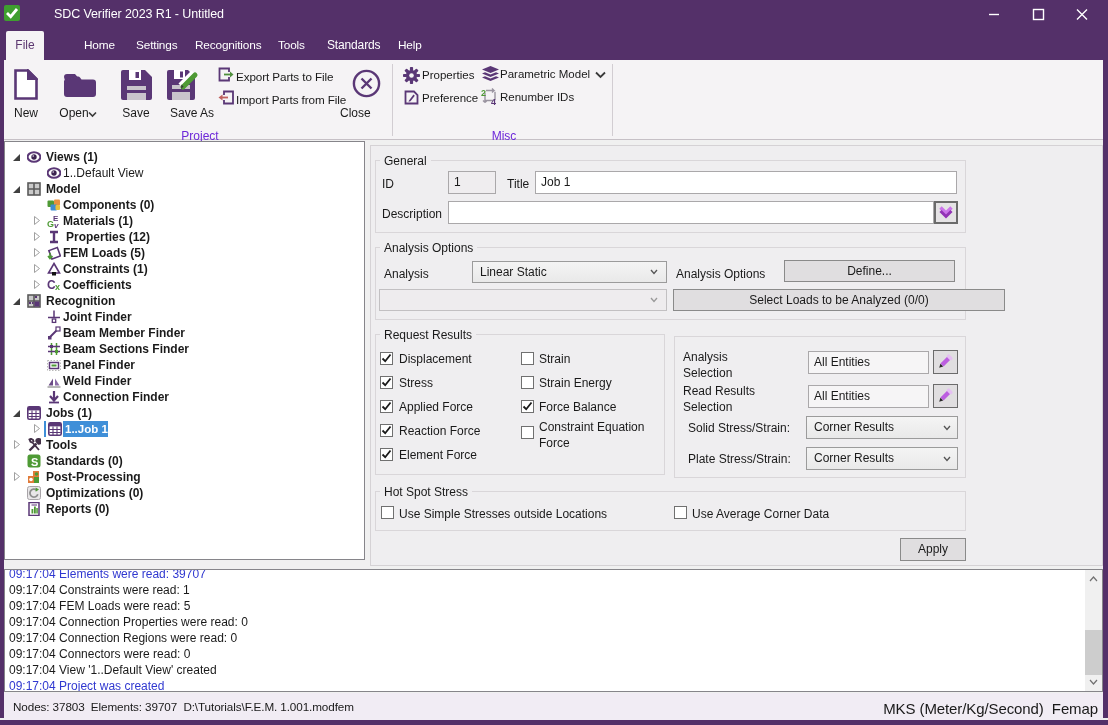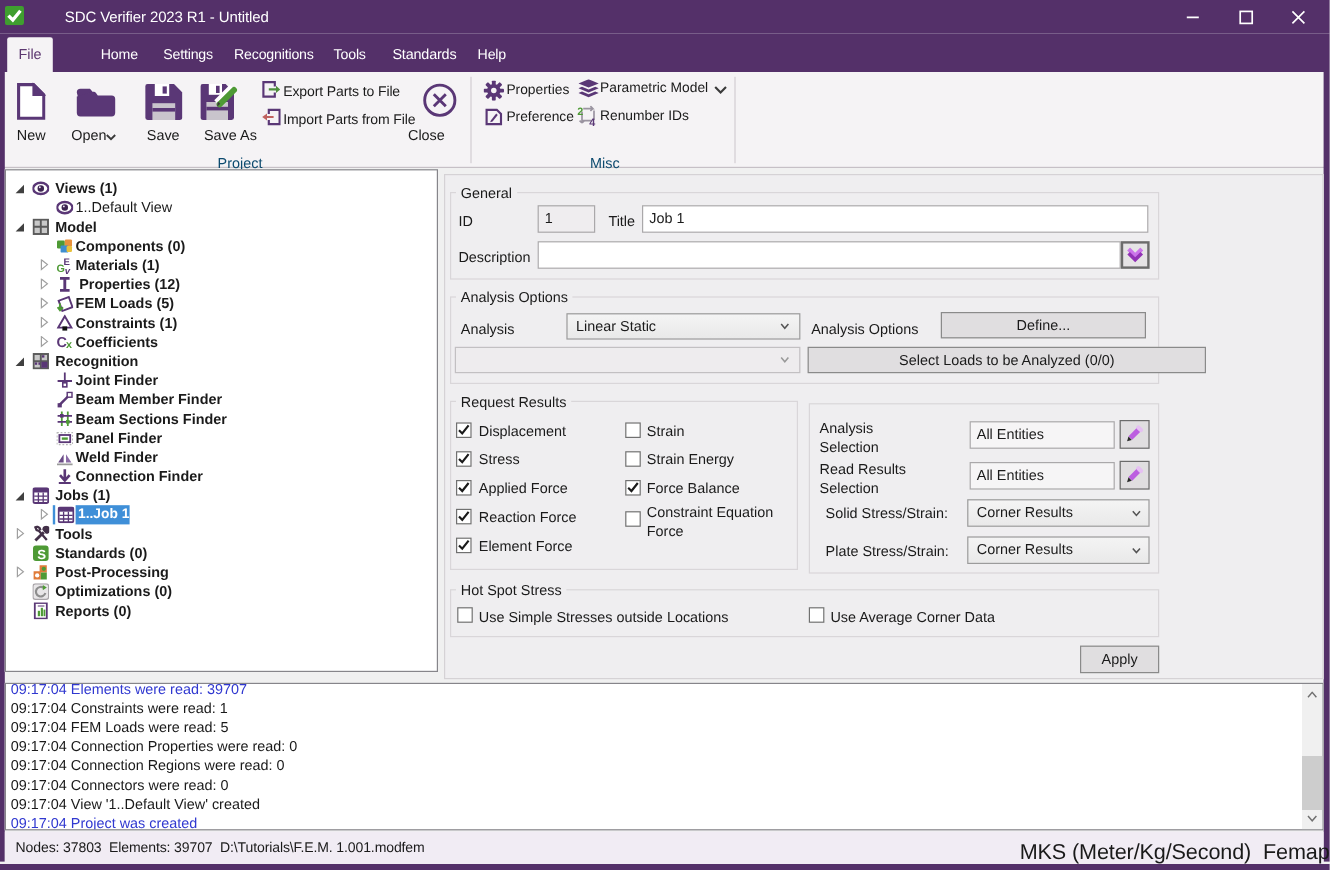--- a/index.html
+++ b/index.html
@@ -12,21 +12,21 @@
   #titlebar { left:0; top:0; width:1108px; height:28px; background:#543069; }
   #menubar  { left:0; top:28px; width:1108px; height:32px; background:#543069; }
   #filetab  { left:6px; top:31px; width:38px; height:29px; background:#f5f3f5;
               border-radius:2px 2px 0 0; text-align:center; line-height:29px;
               font-size:12px; color:#5c3770; }
   
   #ribbon { left:3px; top:60px; width:1101px; height:80px; background:#f5f3f5;
             border-bottom:1px solid #c6c0c6; }
   .rsep { position:absolute; width:1px; background:#d2cdd2; top:64px; height:72px; }
   .riblbl { position:absolute; font-size:12px; color:#1a1a1a; white-space:nowrap; }
-  .glabel { position:absolute; font-size:12px; color:#0c4a6e; }
+  .glabel { position:absolute; font-size:12px; color:#6d28d9; }
   
   #bl { left:0; top:60px; width:4px; height:658px; background:#543069; }
   #br { left:1103px; top:60px; width:5px; height:658px; background:#543069; }
   #bb { left:0; top:720px; width:1108px; height:5px; background:#543069; }
   
   #tree { left:4px; top:141px; width:361px; height:419px; background:#fff;
           border:1px solid #86858a; }
   #form { left:370px; top:145px; width:733px; height:421px; background:#efeef0;
           border:1px solid #d5d2d5; }
   #log  { left:4px; top:569px; width:1099px; height:123px; background:#fff;
@@ -559,13 +559,13 @@
       </svg>
     <div style="position:absolute;left:0;top:60px;width:17px;height:45px;background:#cdcdcd"></div>
     <svg style="position:absolute;left:4px;bottom:6px" width="9" height="6" viewBox="0 0 9 6">
         <path d="M1 1 L4.5 5 L8 1" fill="none" stroke="#707070" stroke-width="1.2"></path>
       </svg>
   </div>
 </div>
 
 <div class="abs" id="status"></div>
 <div class="lbl" style="left:13px;top:700px;font-size:11.7px;letter-spacing:-0.1px">Nodes: 37803&nbsp;&nbsp;Elements: 39707&nbsp;&nbsp;D:\Tutorials\F.E.M. 1.001.modfem</div>
-<div class="lbl" style="right:0;top:700px;font-size:18px;letter-spacing:-0.1px">MKS (Meter/Kg/Second)&nbsp;&nbsp;Femap</div>
+<div class="lbl" style="right:10px;top:700px;font-size:15px;letter-spacing:-0.1px">MKS (Meter/Kg/Second)&nbsp;&nbsp;Femap</div>
 
 </body></html>

